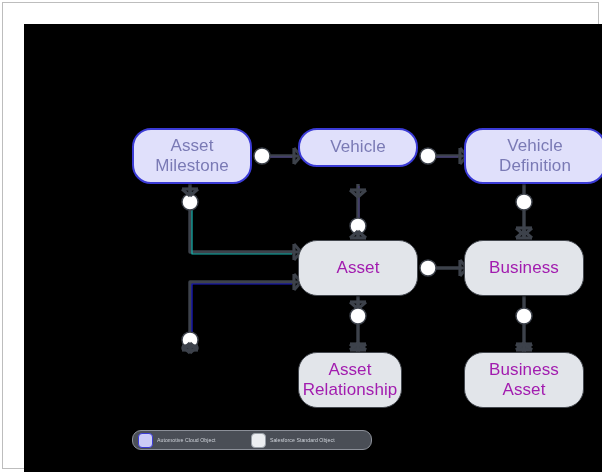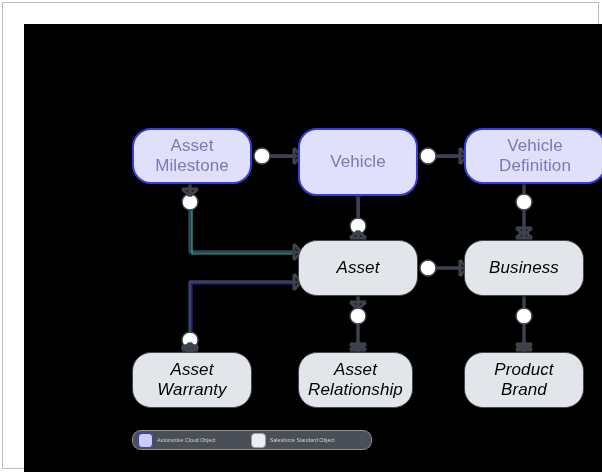--- a/index.html
+++ b/index.html
@@ -65,23 +65,22 @@
   }
   .node.cloud {
     background: #e0e0fb;
     border: 2px solid #3b3bd6;
     color: #7a7ab5;
     box-shadow: 0 1px 2px rgba(0,0,0,.55);
   }
   .node.std {
     background: #e2e5ea;
     border: 1.6px solid #44484f;
-    color: #000000;
+    color: #a21caf;
     box-shadow: 0 1px 2px rgba(0,0,0,.55);
-    font-style: italic;
   }
 
   
   #legend {
     position: absolute;
     box-sizing: border-box;
     left: 108px;
     top: 406px;
     width: 240px;
     height: 20px;
@@ -217,46 +216,43 @@
         <use href="#cf-up" x="334" y="326"></use>
         <use href="#cf-up" x="500" y="326"></use>
         <use href="#cf-up" x="166" y="326"></use>
       </g>
     </svg>
 
     <div class="node cloud" style="left:108px; top:104px; width:120px; height:56px;">
       <span>Asset Milestone</span>
     </div>
 
-    <div class="node cloud" style="left:274px; top:104px; width:120px; height:68px;justify-content:center;">
+    <div class="node cloud" style="left:274px; top:104px; width:120px; height:39px;justify-content:center;">
       <span>Vehicle</span>
     </div>
 
     <div class="node cloud" style="left:440px; top:104px; width:142px; height:56px;">
       <span>Vehicle Definition</span>
     </div>
 
     <div class="node std" style="left:274px; top:216px; width:120px; height:56px;">
       <span>Asset</span>
     </div>
 
     <div class="node std" style="left:440px; top:216px; width:120px; height:56px;">
       <span>Business</span>
     </div>
 
-    <div class="node std" style="left:108px; top:328px; width:120px; height:56px;">
-      <span>Asset Warranty</span>
-    </div>
-
-    <div class="node std" style="left:274px; top:328px; width:115px; height:56px;">
+
+    <div class="node std" style="left:274px; top:328px; width:104px; height:56px;">
       <span>Asset Relationship</span>
     </div>
 
     <div class="node std" style="left:440px; top:328px; width:120px; height:56px;">
-      <span>Product Brand</span>
+      <span>Business Asset</span>
     </div>
 
     <div id="legend">
       <div class="legend-entry">
         <span class="legend-swatch cloud"></span>
         <span class="legend-label">Automotive Cloud Object</span>
       </div>
       <div class="legend-entry">
         <span class="legend-swatch std"></span>
         <span class="legend-label">Salesforce Standard Object</span>

